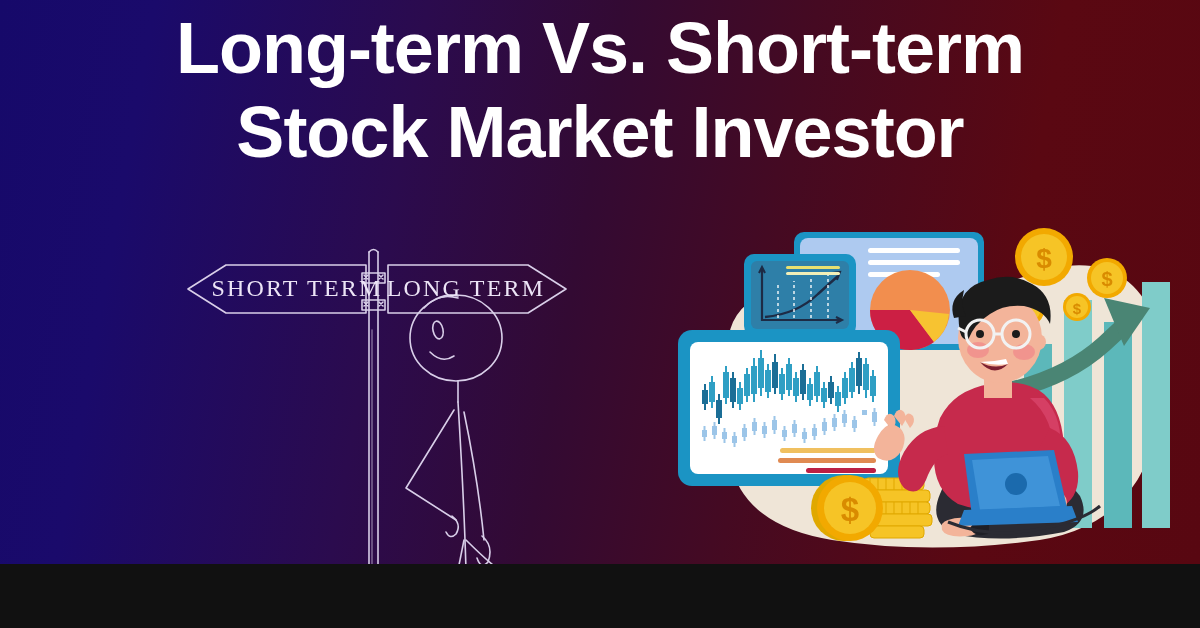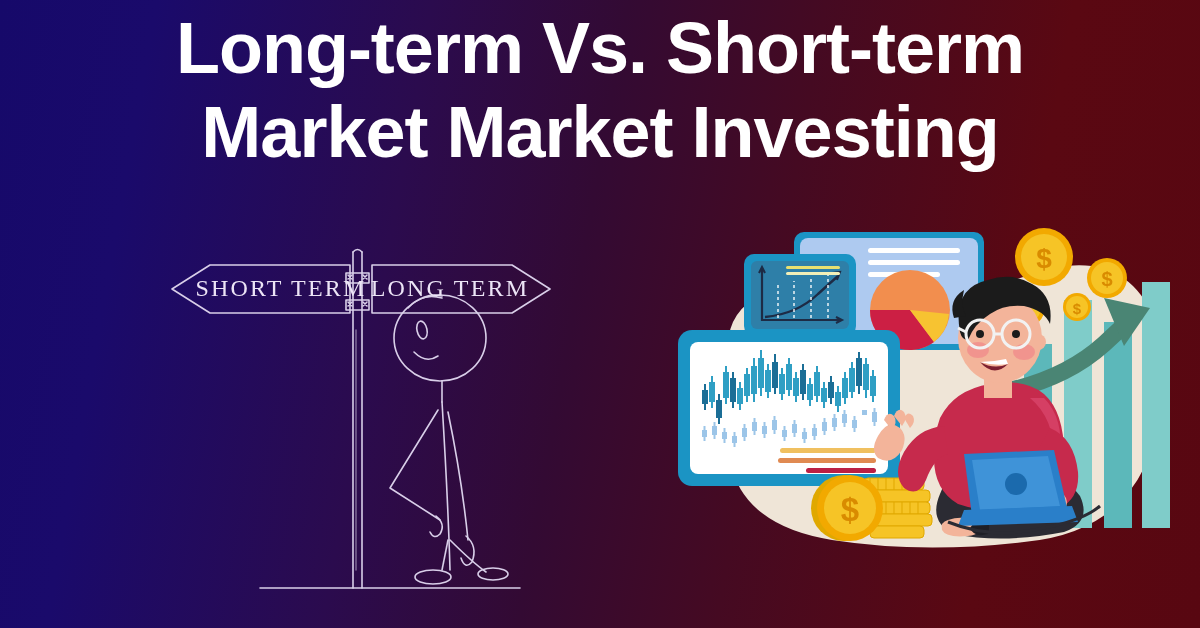--- a/index.html
+++ b/index.html
@@ -3,21 +3,21 @@
 <meta charset="utf-8">
 <style>
   html, body {
     margin: 0;
     padding: 0;
     background: #111;
   }
   #canvas {
     position: relative;
     width: 1200px;
-    height: 628px;
+    height: 564px;
     overflow: hidden;
     font-family: "Liberation Sans", sans-serif;
     background: linear-gradient(100deg,
         #16096a 0%,
         #1a0a6b 12%,
         #2b0b4e 33%,
         #330a33 48%,
         #450a22 63%,
         #5a0812 82%,
         #580711 100%);
@@ -49,21 +49,21 @@
     color: #ffffff;
     font-weight: bold;
     font-size: 38px;
     letter-spacing: -0.5px;
     z-index: 45;
   }
 
   
   #signpost-scene {
     position: absolute;
-    left: 150px;
+    left: 166px;
     top: 240px;
     width: 440px;
     height: 360px;
     z-index: 20;
   }
   #signpost-scene svg { display:block; }
 
   
   #invest-illustration {
     position: absolute;
@@ -75,21 +75,21 @@
   }
   #invest-illustration svg { display:block; }
 </style>
 </head>
 <body>
 
 <div id="canvas">
 
   <div id="title-block">
     <span class="tline">Long-term Vs. Short-term</span>
-    <span class="tline">Market Market Investing</span>
+    <span class="tline">Stock Market Investor</span>
   </div>
 
   <div id="signpost-scene">
     <svg width="440" height="360" viewBox="0 0 440 360" fill="none">
       <g stroke="#d9cfe9" stroke-width="1.6" fill="none" stroke-linecap="round" stroke-linejoin="round">
 
         <g>
           <path d="M 60 25 L 200 25 L 200 73 L 60 73 L 22 49 Z"></path>
         </g>
 

